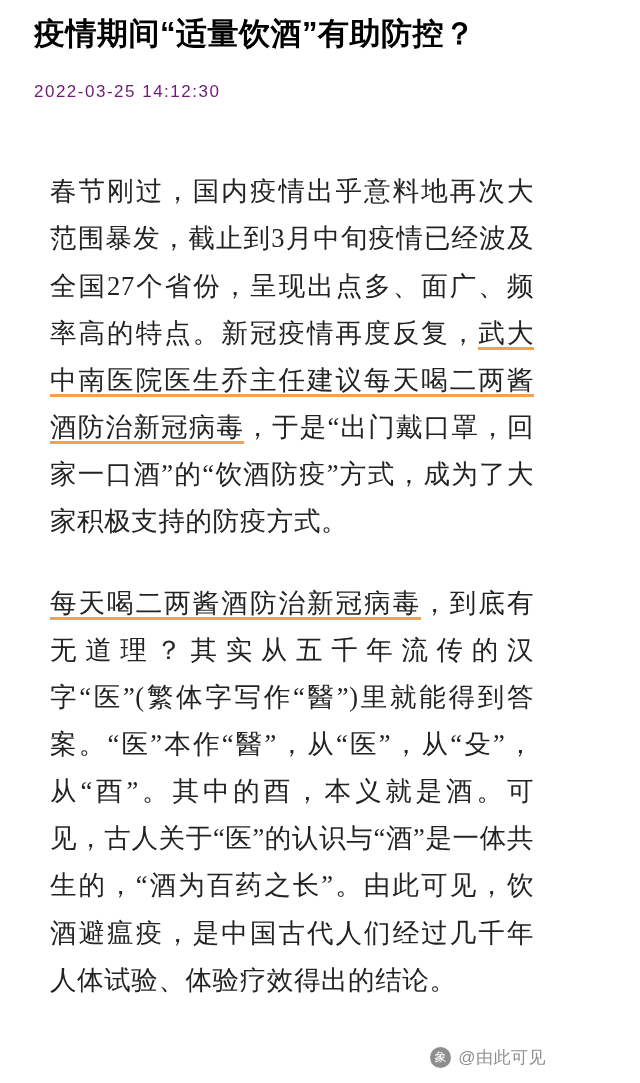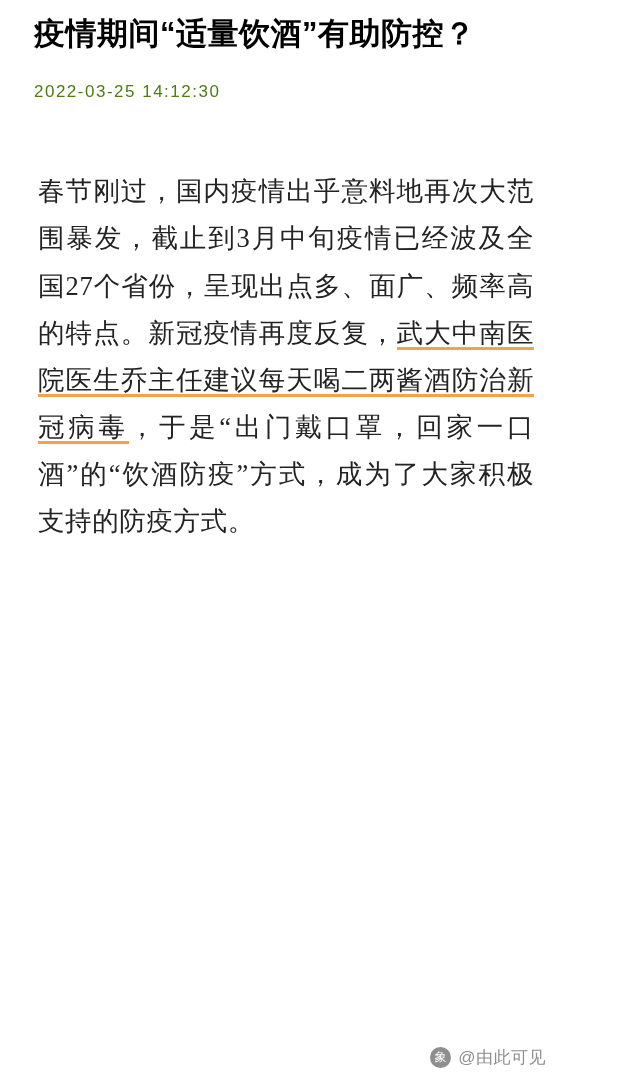--- a/index.html
+++ b/index.html
@@ -28,34 +28,34 @@
     font-size: 31px;
     line-height: 1.3;
     letter-spacing: 0.5px;
     color: #000000;
     margin: 0;
     padding-top: 14px;
   }
   .article-meta {
     font-family: "Liberation Sans", "DejaVu Sans", sans-serif;
     font-size: 17px;
-    color: #4d7c0f;
+    color: #701a75;
     letter-spacing: 1.5px;
     margin-top: 28px;
   }
   .article-body {
     margin-top: 66px;
   }
   .para {
     font-size: 26.5px;
     line-height: 1.78;
     letter-spacing: 0.6px;
     color: #232323;
     text-align: justify;
-    margin: 0 0 34px 4px;
+    margin: 0 0 34px 16px;
   }
   .para:last-child {
     margin-bottom: 0;
   }
   .indent {
     
   }
   .hl {
     background-image: linear-gradient(to top, #f5a04a 0, #f5a04a 3px, transparent 3px);
     padding-bottom: 2px;
@@ -92,20 +92,23 @@
   <h1 class="article-title">疫情期间“适量饮酒”有助防控？</h1>
 
   <div class="article-meta">2022-03-25 14:12:30</div>
 
   <div class="article-body">
 
     <p class="para indent">
       <span>春节刚过，国内疫情出乎意料地再次大范围暴发，截止到3月中旬疫情已经波及全国27个省份，呈现出点多、面广、频率高的特点。新冠疫情再度反复，</span><span class="hl">武大中南医院医生乔主任建议每天喝二两酱酒防治新冠病毒</span><span>，于是“出门戴口罩，回家一口酒”的“饮酒防疫”方式，成为了大家积极支持的防疫方式。</span>
     </p>
 
+    <p class="para indent">
+      <span class="hl">每天喝二两酱酒防治新冠病毒</span><span>，到底有无道理？其实从五千年流传的汉字“医”(繁体字写作“醫”)里就能得到答案。“医”本作“醫”，从“医”，从“殳”，从“酉”。其中的酉，本义就是酒。可见，古人关于“医”的认识与“酒”是一体共生的，“酒为百药之长”。由此可见，饮酒避瘟疫，是中国古代人们经过几千年人体试验、体验疗效得出的结论。</span>
+    </p>
 
   </div>
 
   <div class="watermark">
     <span class="wm-logo">象</span>
     <span>@由此可见</span>
   </div>
 
 </div>
 

